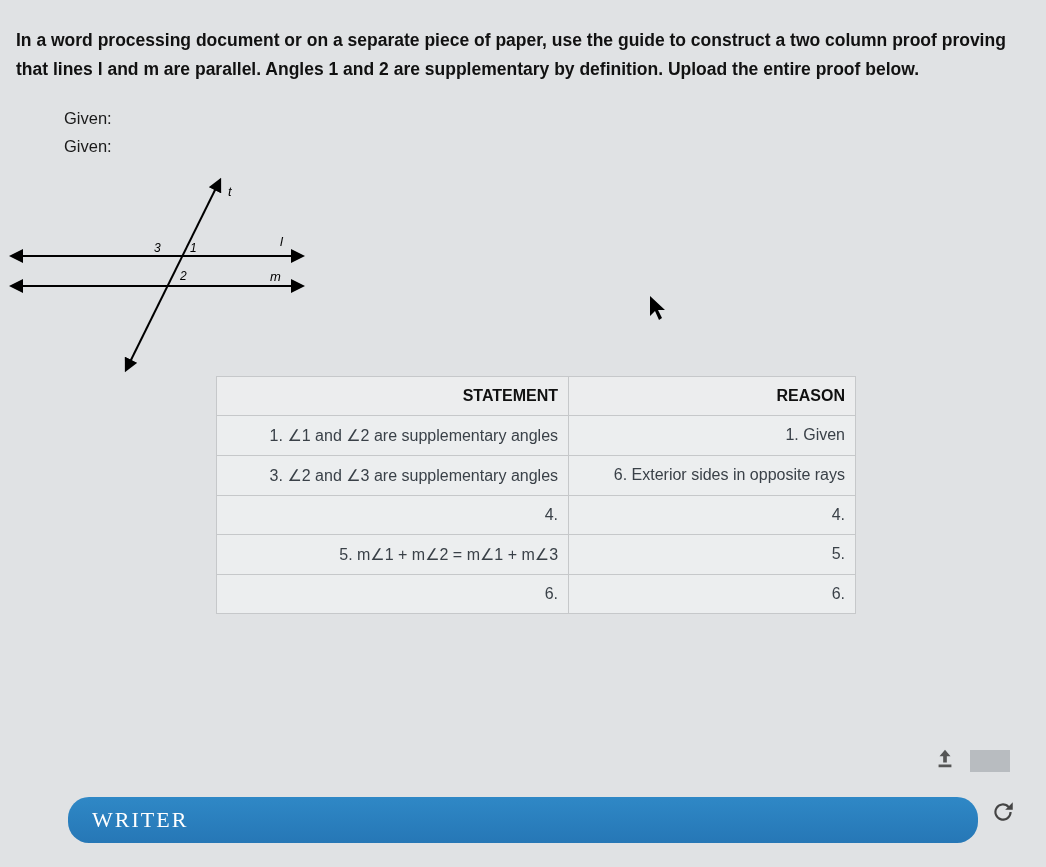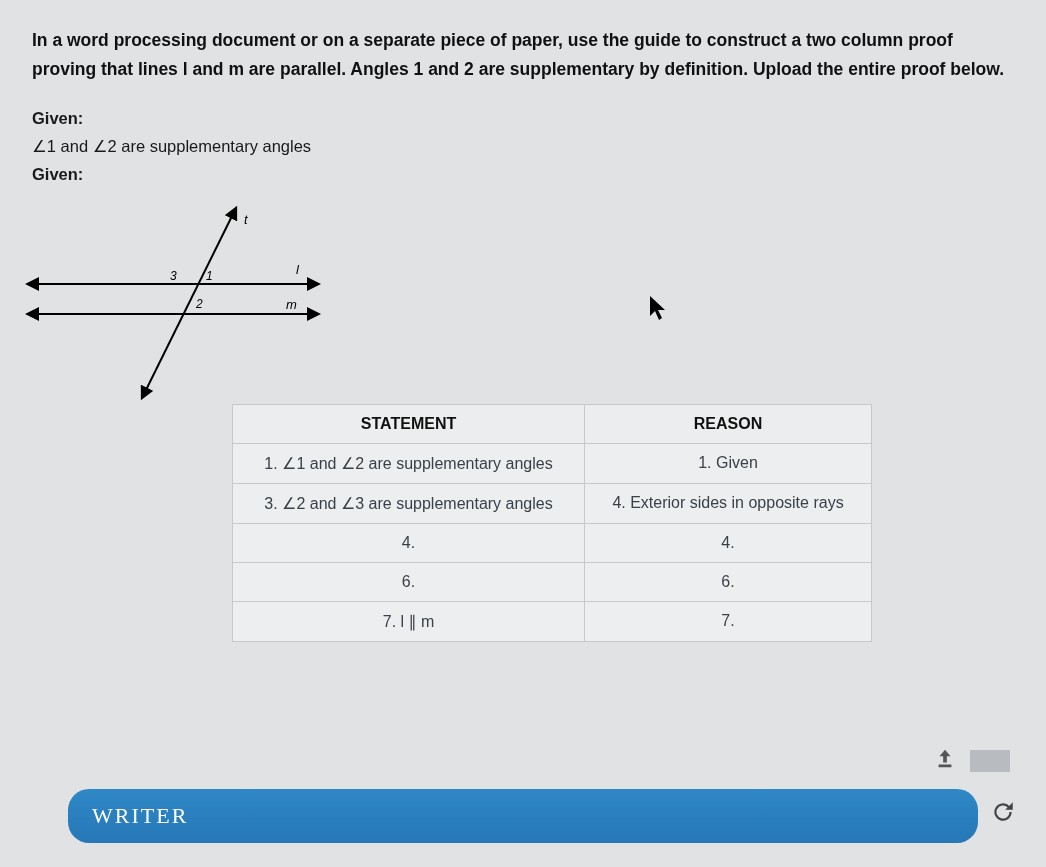--- a/index.html
+++ b/index.html
@@ -6,51 +6,51 @@
   body {
     width: 1046px;
     height: 867px;
     background: #e0e2e4;
     font-family: Arial, Helvetica, sans-serif;
     color: #1a1a1a;
     position: relative;
     overflow: hidden;
   }
   .page {
-    padding: 26px 28px 0 32px;
+    padding: 26px 28px 0 16px;
   }
   .instructions {
     font-size: 17.5px;
     font-weight: bold;
     line-height: 1.65;
     margin-bottom: 20px;
     color: #111;
   }
   .given-block { font-size: 16.5px; line-height: 1.7; }
-  .given-label { font-weight: bold; }
+  .given-label { font-weight: normal; margin-left: 48px; }
   .diagram-wrap {
     margin-top: 6px;
     margin-left: -8px;
     width: 320px;
     height: 210px;
   }
   .table-wrap {
     margin-left: 200px;
     width: 640px;
   }
   table {
     border-collapse: collapse;
     width: 100%;
     font-size: 16px;
     background: #eceeef;
   }
   th, td {
     border: 1px solid #c6c8ca;
     padding: 10px 10px;
-    text-align: center;
+    text-align: right;
     font-weight: normal;
   }
   th {
     font-weight: bold;
     color: #111;
     background: #ecedee;
   }
   td { color: #3a4148; }
   .cursor-icon {
     position: absolute;
@@ -58,21 +58,21 @@
     top: 294px;
     width: 22px;
     height: 28px;
     pointer-events: none;
   }
   .footer-bar {
     position: absolute;
     left: 68px;
     bottom: 24px;
     width: 910px;
-    height: 54px;
+    height: 46px;
     background: linear-gradient(#2f88c6, #2677b6);
     color: #fff;
     font-family: Georgia, "Times New Roman", serif;
     font-size: 22px;
     letter-spacing: 2px;
     display: flex;
     align-items: center;
     padding-left: 24px;
     border-radius: 21px;
   }
@@ -98,21 +98,20 @@
 </style>
 </head>
 <body>
 
 <div class="page">
 
   <p class="instructions">In a word processing document or on a separate piece of paper, use the guide to construct a two column proof proving that lines l and m are parallel. Angles 1 and 2 are supplementary by definition. Upload the entire proof below.</p>
 
   <div class="given-block">
     <div class="given-label">Given:</div>
-    <div>∠1 and ∠2 are supplementary angles</div>
     <div class="given-label">Given:</div>
   </div>
 
   <div class="diagram-wrap">
     <svg viewBox="0 0 320 210" width="320" height="210">
       <defs>
         <marker id="arr" viewBox="0 0 10 10" refX="5" refY="5" markerWidth="7" markerHeight="7" orient="auto-start-reverse">
           <path d="M 0 0 L 10 5 L 0 10 z" fill="#000"></path>
         </marker>
       </defs>
@@ -140,33 +139,33 @@
           <th>REASON</th>
         </tr>
       </thead>
       <tbody>
         <tr>
           <td>1. ∠1 and ∠2 are supplementary angles</td>
           <td>1. Given</td>
         </tr>
         <tr>
           <td>3. ∠2 and ∠3 are supplementary angles</td>
-          <td>4. Exterior sides in opposite rays</td>
+          <td>6. Exterior sides in opposite rays</td>
         </tr>
         <tr>
           <td>4.</td>
           <td>4.</td>
         </tr>
         <tr>
+          <td>5. m∠1 + m∠2 = m∠1 + m∠3</td>
+          <td>5.</td>
+        </tr>
+        <tr>
           <td>6.</td>
           <td>6.</td>
-        </tr>
-        <tr>
-          <td>7. l ∥ m</td>
-          <td>7.</td>
         </tr>
       </tbody>
     </table>
   </div>
 </div>
 
 <div class="cursor-icon">
   <svg viewBox="0 0 20 28" width="20" height="28">
     <path d="M2 2 L2 22 L7 17 L11 26 L14 24 L10 16 L17 16 Z" fill="#000"></path>
   </svg>

